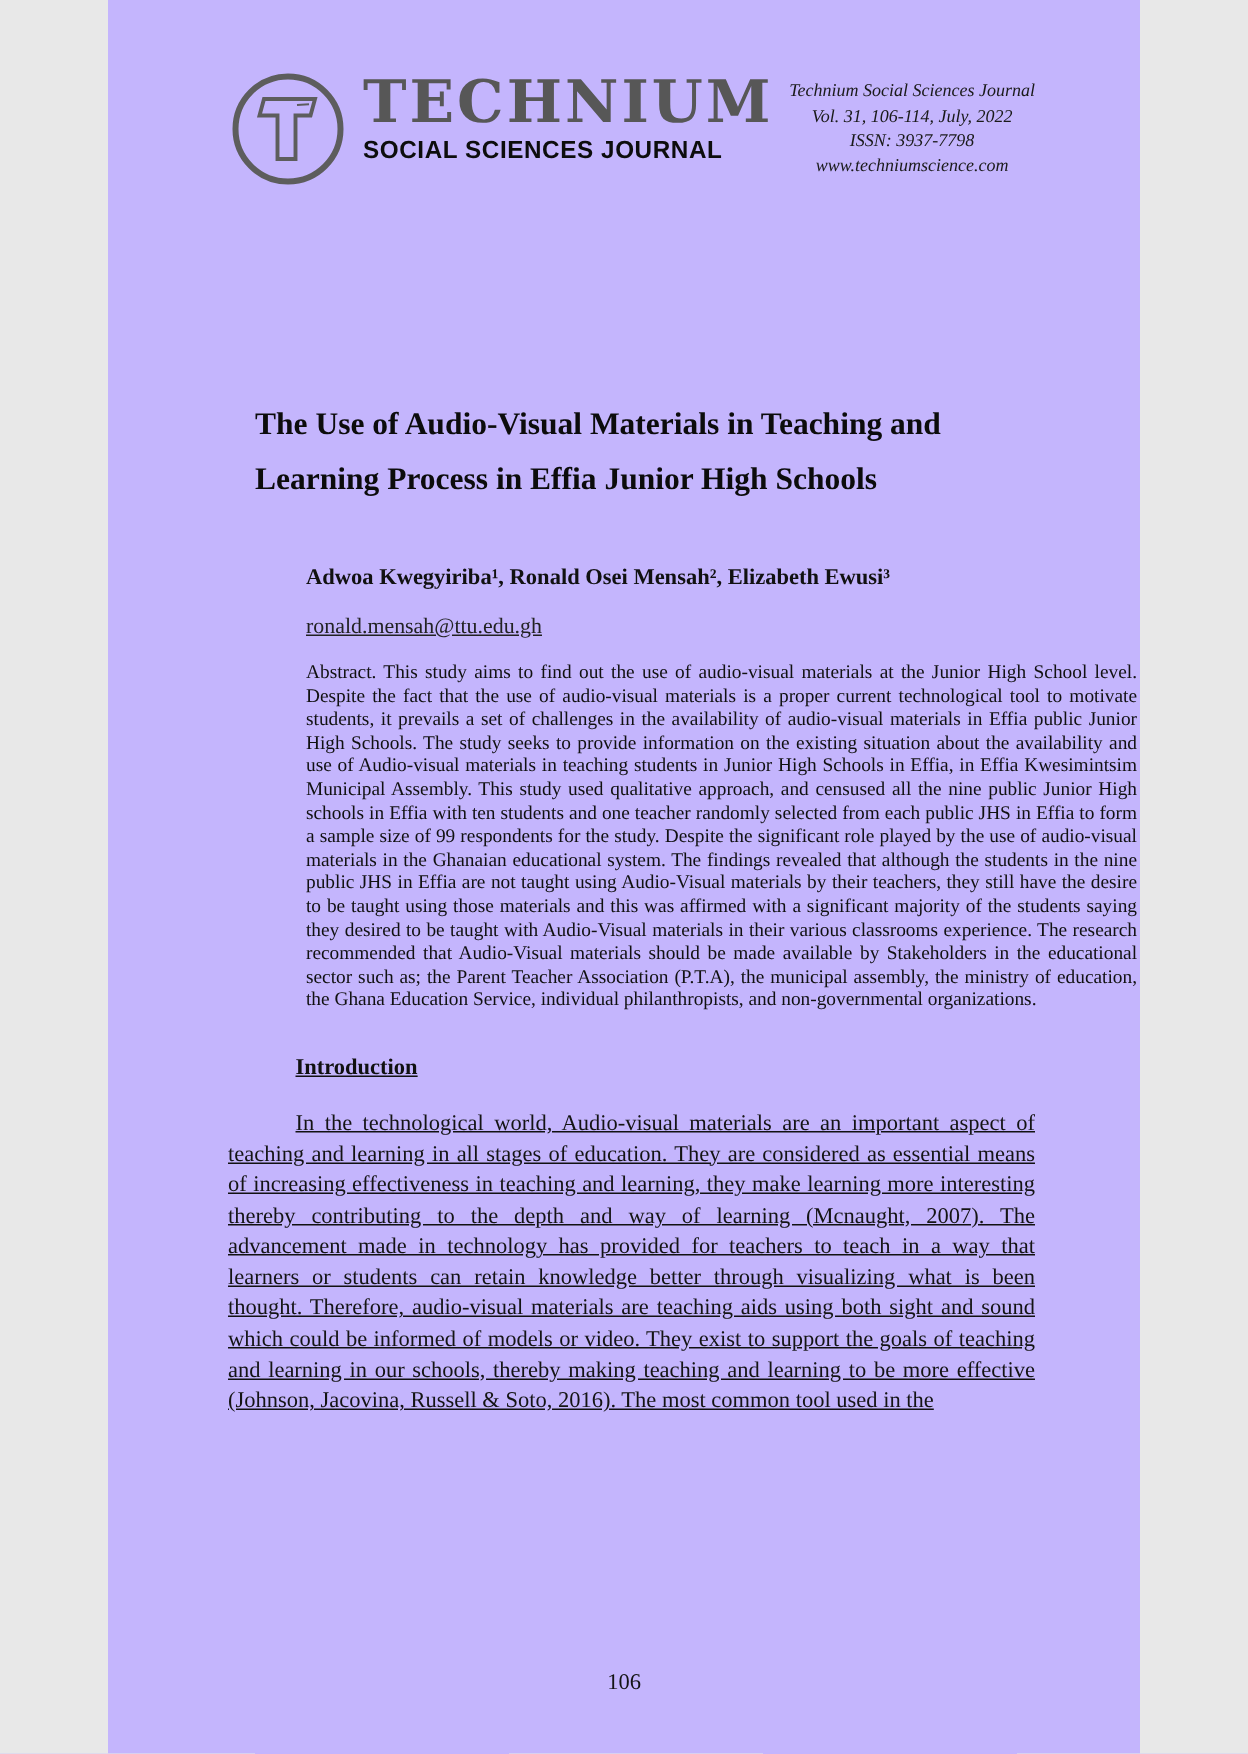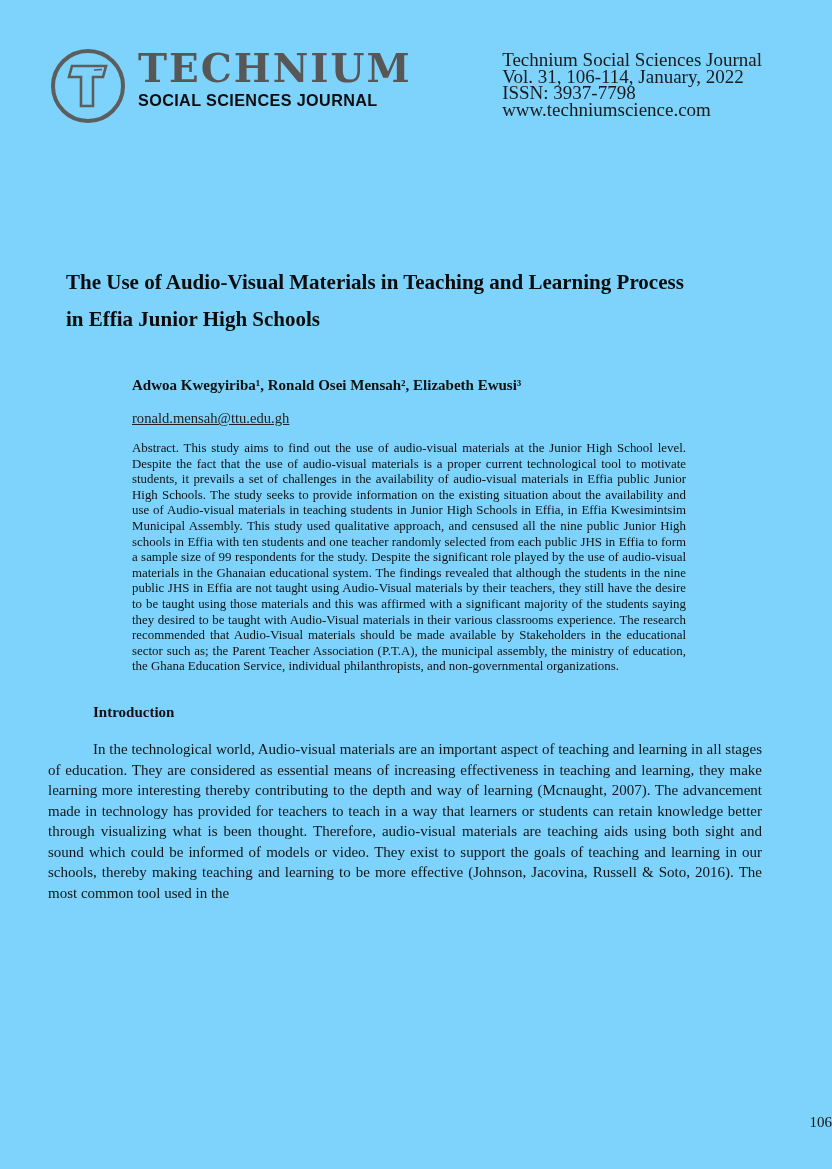--- a/index.html
+++ b/index.html
@@ -1,25 +1,25 @@
 <!DOCTYPE html>
 <html><head>
 <meta charset="utf-8">
 <style>
   * { margin: 0; padding: 0; box-sizing: border-box; }
   html, body { background: #e8e8e8; }
   .page {
     position: relative;
-    width: 832px;
+    width: 688px;
     height: 1169px;
     margin: 0 auto;
-    background: #7dd3fc;
+    background: #c4b5fd;
     font-family: "Liberation Serif", serif;
     color: #111;
-    padding: 45px 70px 0 48px;
+    padding: 45px 70px 0 80px;
     overflow: hidden;
   }
 
   
   .header { display: flex; justify-content: space-between; align-items: flex-start; }
   .logo-wrap { display: flex; align-items: flex-start; gap: 10px; }
   .emblem { width: 80px; height: 80px; flex: 0 0 auto; }
   .brand-col { display: flex; flex-direction: column; margin-top: 2px; }
   .brand-name {
     font-family: "DejaVu Serif", serif;
@@ -34,59 +34,60 @@
     font-weight: bold;
     font-size: 16.5px;
     letter-spacing: 0.4px;
     color: #0d0d0d;
     margin-top: 2px;
     transform: scaleX(0.98);
     transform-origin: left;
     white-space: nowrap;
   }
   .journal-info {
-    text-align: left;
-    font-size: 19px;
+    text-align: center;
+    font-style: italic;
+    font-size: 12px;
     line-height: 16.5px;
     color: #1a1a1a;
     margin-top: 7px;
   }
 
   
   .paper-title {
     margin-top: 139px;
     margin-left: 18px;
     max-width: 640px;
     font-size: 21px;
     font-weight: bold;
     line-height: 37px;
     color: #0c0c0c;
   }
 
   
-  .author-block { margin-left: 84px; width: 554px; }
+  .author-block { margin-left: 52px; width: 554px; }
   .authors { margin-top: 38px; font-weight: bold; font-size: 15px; line-height: 18px; }
   .affiliations { margin-top: 5px; font-size: 14.6px; line-height: 17.5px; max-width: 522px; }
   .email-row { margin-top: 15px; font-size: 14.6px; line-height: 18px; }
   .email-row a { color: #222; text-decoration: underline; }
   .abstract {
     margin-top: 14px;
     font-size: 12.9px;
     line-height: 15.6px;
     text-align: justify;
   }
   .abstract b, .keywords b { font-weight: normal; }
   .keywords {
     margin-top: 42px;
     font-size: 12.9px;
     line-height: 15.6px;
   }
 
   
-  .section { margin-top: 28px; }
+  .section { margin-top: 28px; text-decoration: underline; }
   .section-heading {
     font-weight: bold;
     font-size: 15px;
     line-height: 18px;
     margin-left: 45px;
   }
   .section-body {
     margin-top: 18px;
     font-size: 15px;
     line-height: 20.6px;
@@ -94,21 +95,21 @@
     text-indent: 45px;
     color: #141414;
   }
 
   
   .footer {
     position: absolute;
     bottom: 38px;
     left: 0;
     width: 100%;
-    text-align: right;
+    text-align: center;
     font-size: 15px;
     color: #141414;
   }
 </style>
 </head>
 <body>
 
 <div class="page">
 
   <div class="header">
@@ -118,21 +119,21 @@
         <path d="M24 21 h34 l-3 11 h-10 v29 h-12 V32 h-12 z" fill="none" stroke="#5d5d5d" stroke-width="2.6"></path>
         <path d="M46 25 l8 -0.5" fill="none" stroke="#5d5d5d" stroke-width="1.4"></path>
       </svg>
       <div class="brand-col">
         <div class="brand-name">TECHNIUM</div>
         <div class="brand-sub">SOCIAL SCIENCES JOURNAL</div>
       </div>
     </div>
     <div class="journal-info">
       <div>Technium Social Sciences Journal</div>
-      <div>Vol. 31, 106-114, January, 2022</div>
+      <div>Vol. 31, 106-114, July, 2022</div>
       <div>ISSN: 3937-7798</div>
       <div>www.techniumscience.com</div>
     </div>
   </div>
 
   <h1 class="paper-title">The Use of Audio-Visual Materials in Teaching and Learning Process in Effia Junior High Schools</h1>
 
   <div class="author-block">
     <div class="authors">Adwoa Kwegyiriba¹, Ronald Osei Mensah², Elizabeth Ewusi³</div>
     <div class="email-row">

